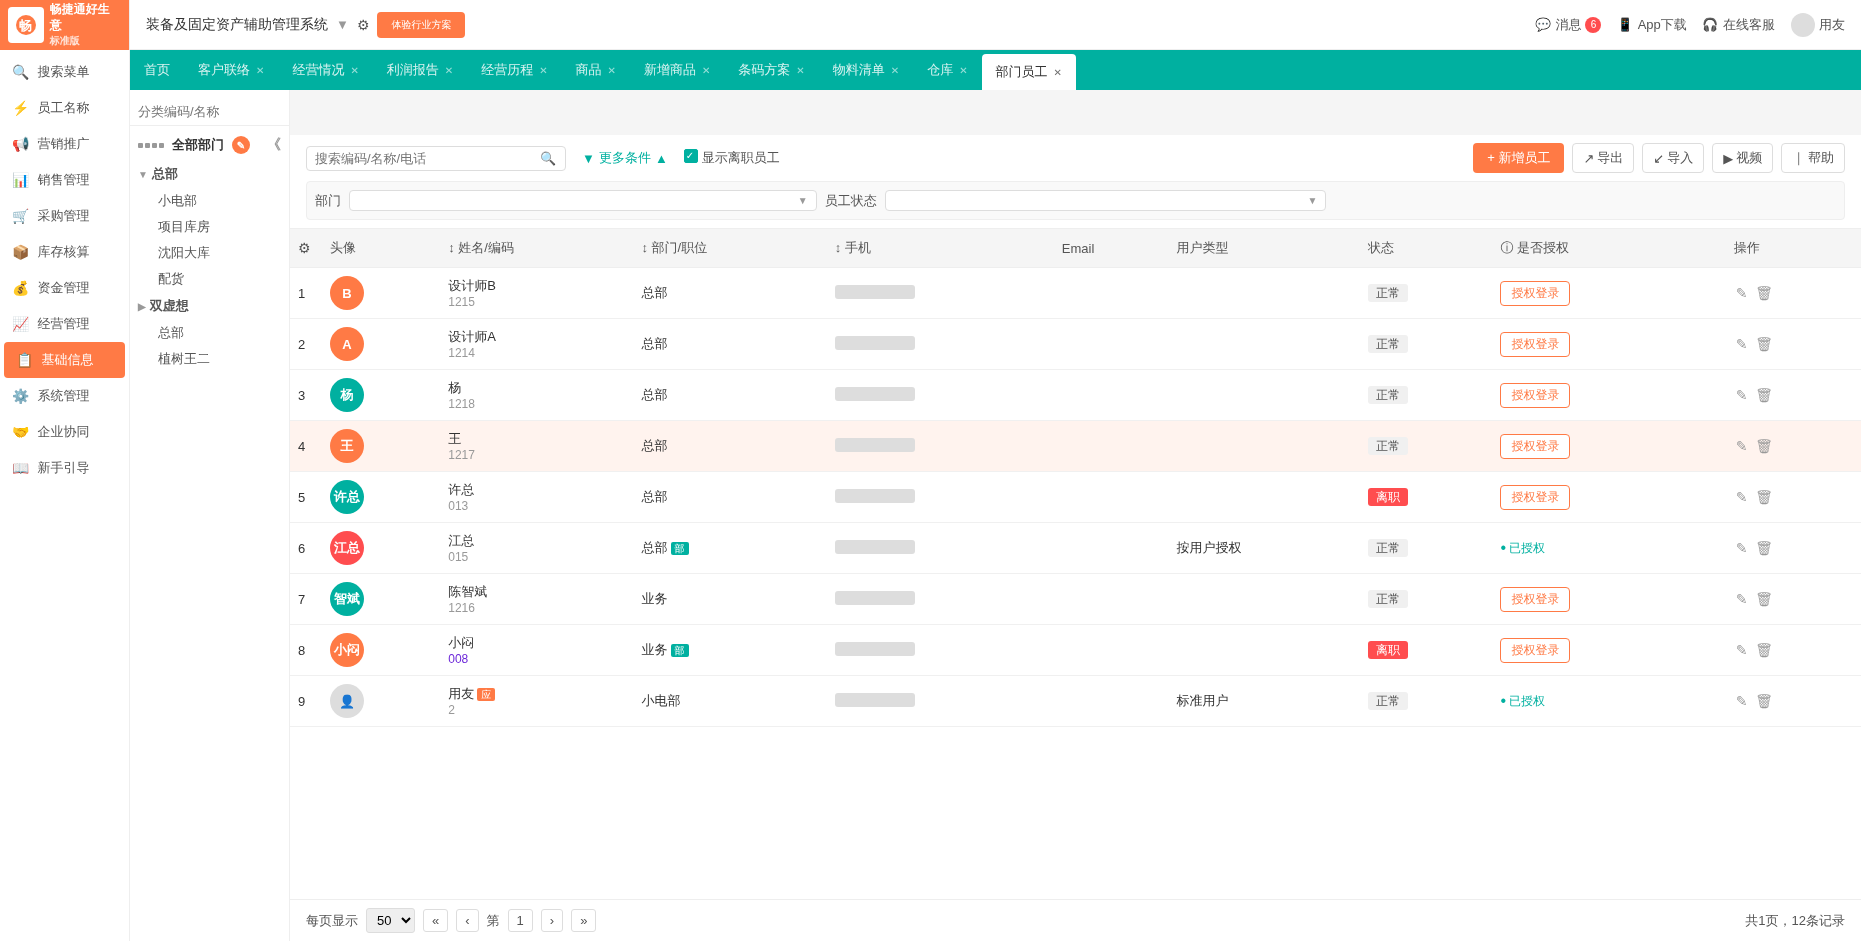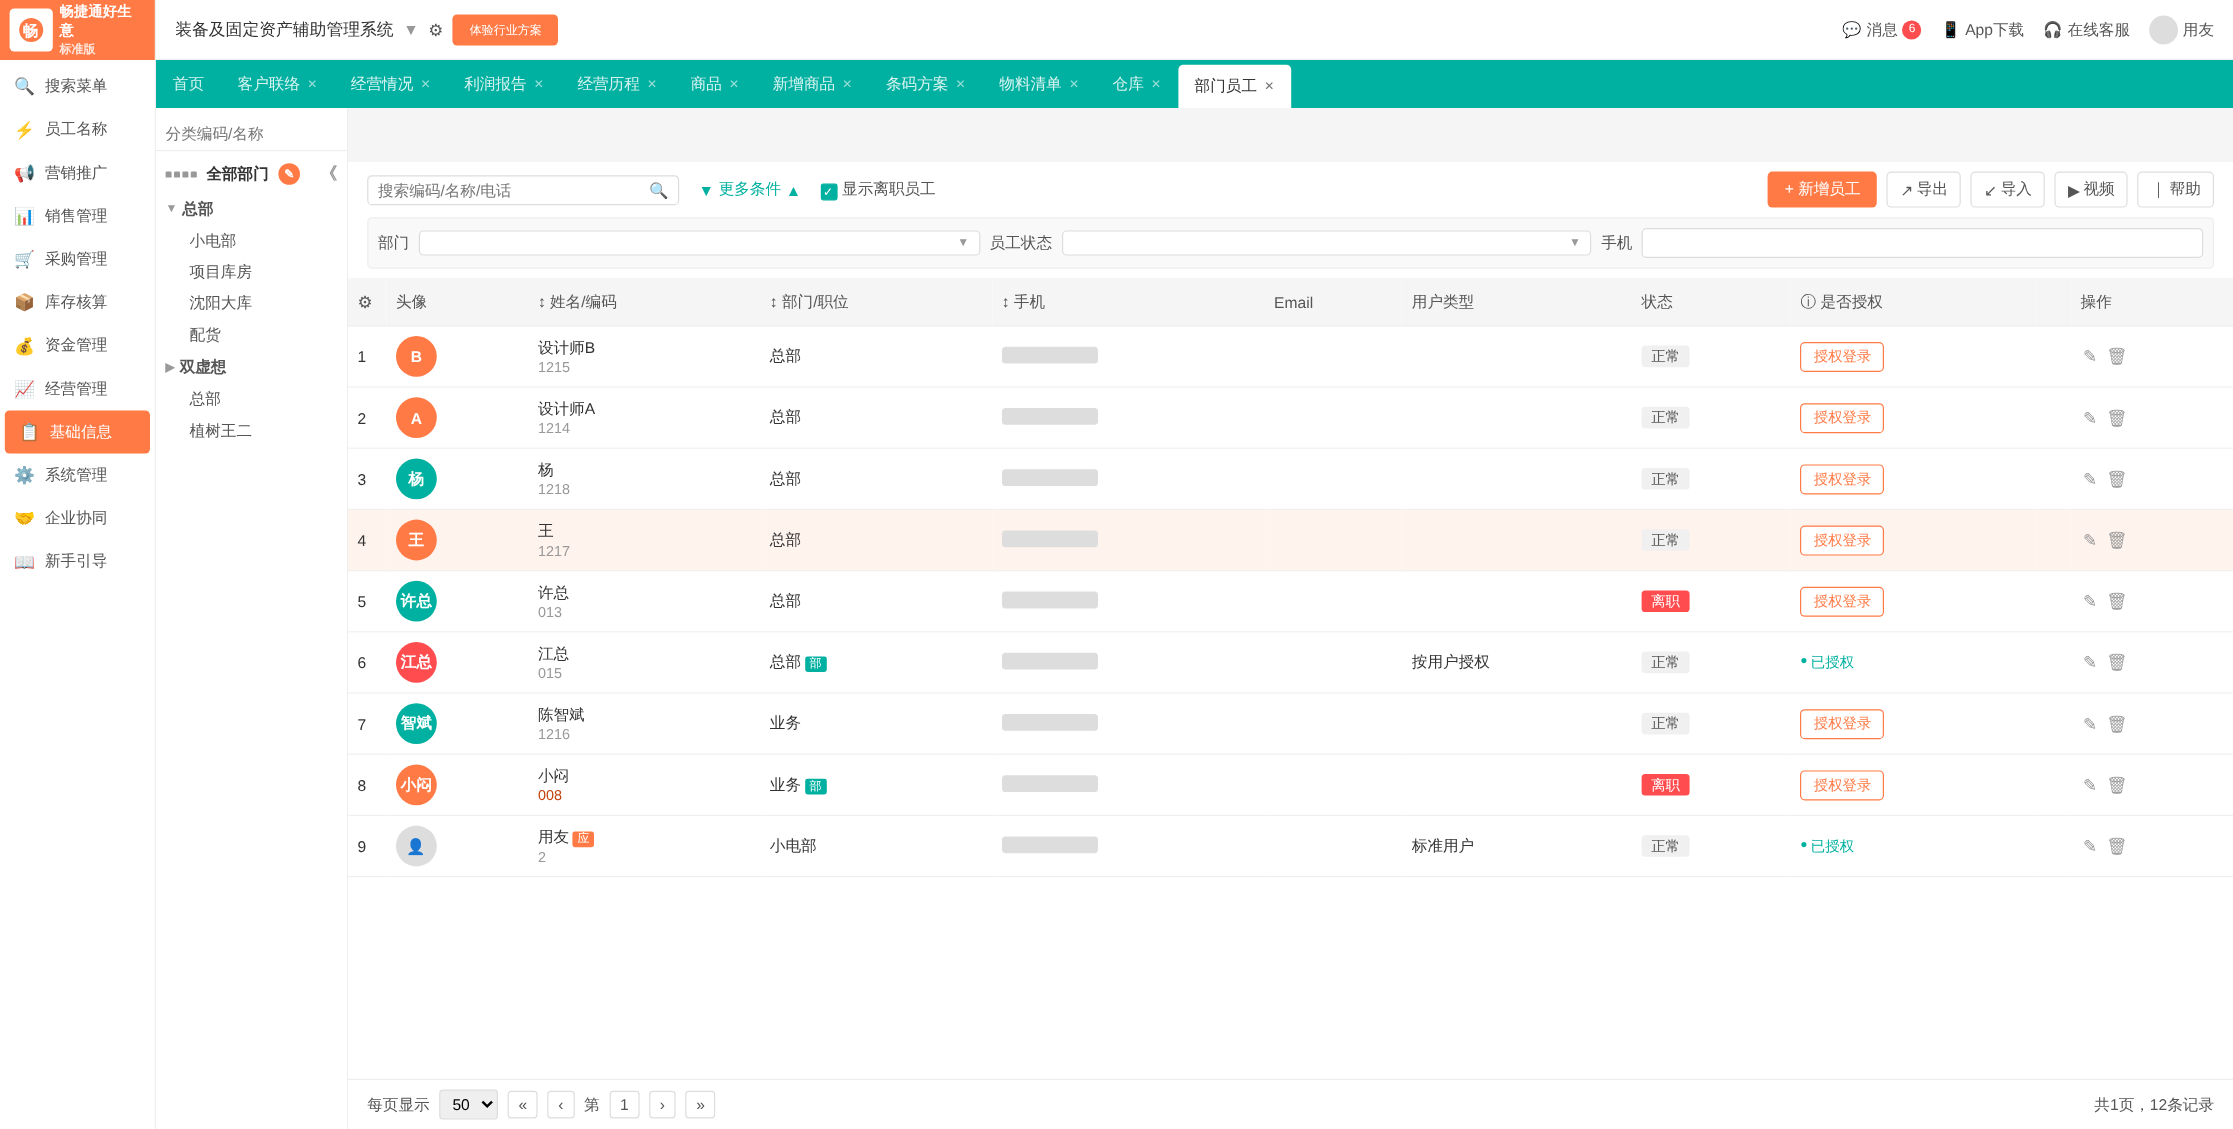--- a/index.html
+++ b/index.html
@@ -52,21 +52,21 @@
 
     
     .panel { flex: 1; display: flex; flex-direction: column; overflow: hidden; }
 
     
     .filter-bar { background: #fff; padding: 8px 16px; border-bottom: 1px solid #eee; margin-top: 45px; }
     .filter-top { display: flex; align-items: center; gap: 8px; margin-bottom: 8px; }
     .filter-search { display: flex; align-items: center; border: 1px solid #ddd; border-radius: 4px; padding: 4px 8px; gap: 4px; flex: 0 0 260px; }
     .filter-search input { border: none; outline: none; font-size: 13px; width: 100%; }
     .filter-more { display: flex; align-items: center; gap: 4px; color: #00b0a0; cursor: pointer; padding: 4px 8px; }
-    .filter-check { display: flex; align-items: flex-end; gap: 4px; color: #555; cursor: pointer; }
+    .filter-check { display: flex; align-items: flex-start; gap: 4px; color: #555; cursor: pointer; }
     .filter-actions { display: flex; align-items: center; gap: 8px; margin-left: auto; }
     .btn-add { background: #ff7a45; color: #fff; border: none; padding: 6px 14px; border-radius: 4px; cursor: pointer; font-size: 13px; }
     .btn-outline { border: 1px solid #ddd; background: #fff; padding: 5px 10px; border-radius: 4px; cursor: pointer; font-size: 12px; color: #555; display: flex; align-items: center; gap: 3px; }
     .filter-grid { display: grid; grid-template-columns: 1fr 1fr 1fr; gap: 8px; background: #f9f9f9; padding: 8px; border: 1px solid #eee; border-radius: 4px; margin-top: 4px; }
     .filter-row { display: flex; align-items: center; gap: 8px; }
     .filter-label { color: #555; white-space: nowrap; font-size: 13px; }
     .filter-select { border: 1px solid #ddd; border-radius: 4px; padding: 4px 8px; font-size: 13px; display: flex; align-items: center; gap: 4px; flex: 1; cursor: pointer; background: #fff; }
     .filter-input { border: 1px solid #ddd; border-radius: 4px; padding: 4px 8px; font-size: 13px; flex: 1; outline: none; }
     .btn-query { background: #ff7a45; color: #fff; border: none; padding: 5px 14px; border-radius: 4px; cursor: pointer; font-size: 13px; }
     .btn-set { background: #fff; color: #ff7a45; border: 1px solid #ff7a45; padding: 5px 14px; border-radius: 4px; cursor: pointer; font-size: 13px; }
@@ -328,24 +328,20 @@
               <span class="chevron">▼</span>
             </div>
           </div>
           <div class="filter-row">
             <span class="filter-label">员工状态</span>
             <div class="filter-select">
               <span style="flex:1;"></span>
               <span class="chevron">▼</span>
             </div>
           </div>
-          <div class="filter-row">
-            <span class="filter-label">手机</span>
-            <input class="filter-input" type="text" style="">
-          </div>
         </div>
       </div>
 
       <div class="table-container">
         <table>
           <thead>
             <tr>
               <th style="width:32px;"><span class="gear-btn">⚙</span></th>
               <th>头像</th>
               <th style="cursor:pointer;">↕ 姓名/编码</th>
@@ -509,21 +505,21 @@
       <span class="op-btn">🗑</span>
     </td>
   </tr>
               <tr>
     <td>8</td>
     <td>
       <div class="avatar" style="background:#ff7a45;">小闷</div>
     </td>
     <td>
       <div>小闷</div>
-      <div style="color:#c2410c;font-size:12px;">008</div>
+      <div style="color:#6d28d9;font-size:12px;">008</div>
     </td>
     <td>业务<span class="tag-dept">部</span></td>
     <td><span class="blurred"></span></td>
     <td></td>
     <td></td>
     <td><span class="status-leave">离职</span></td>
     <td><button class="btn-auth">授权登录</button></td>
     <td></td>
     <td>
       <span class="op-btn">✎</span>

